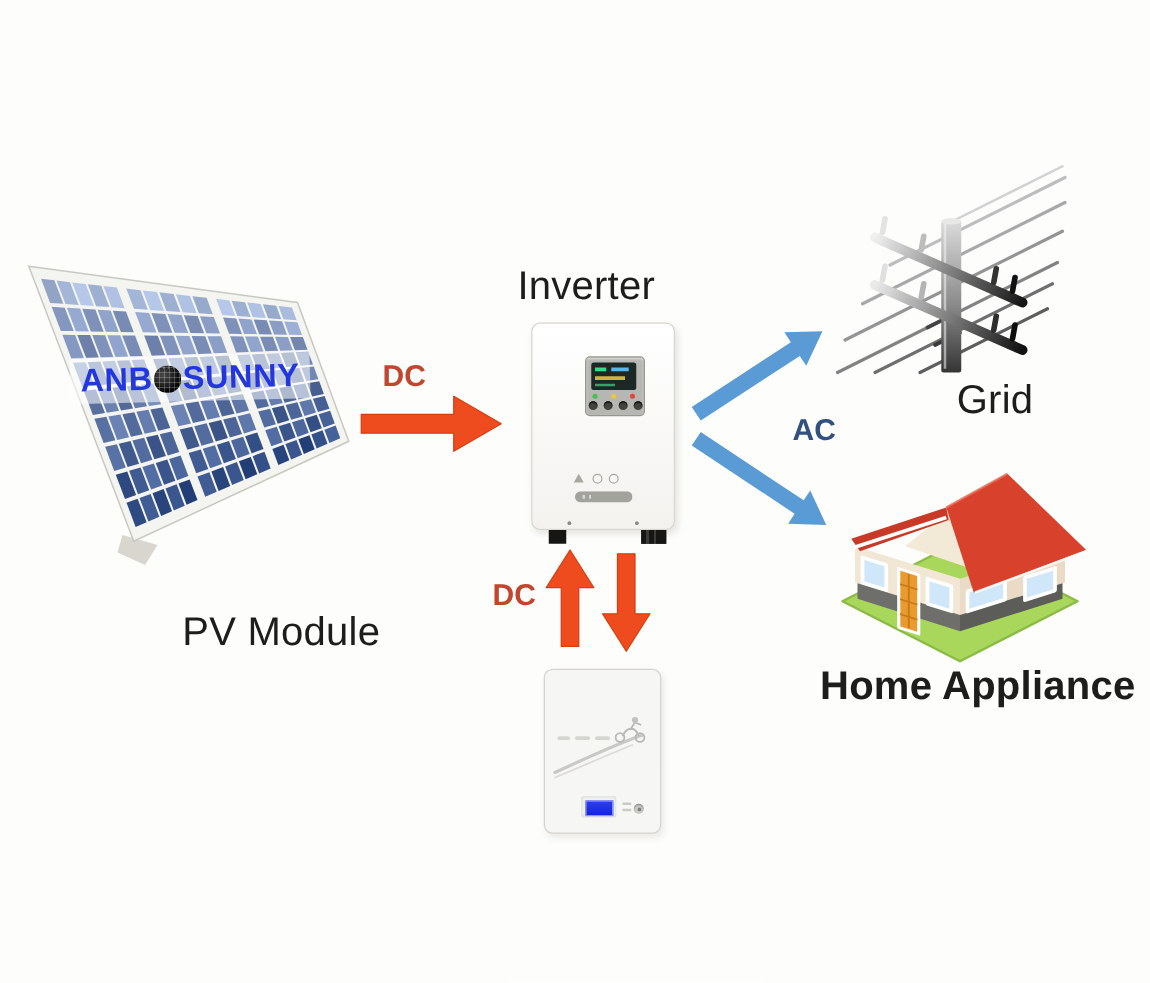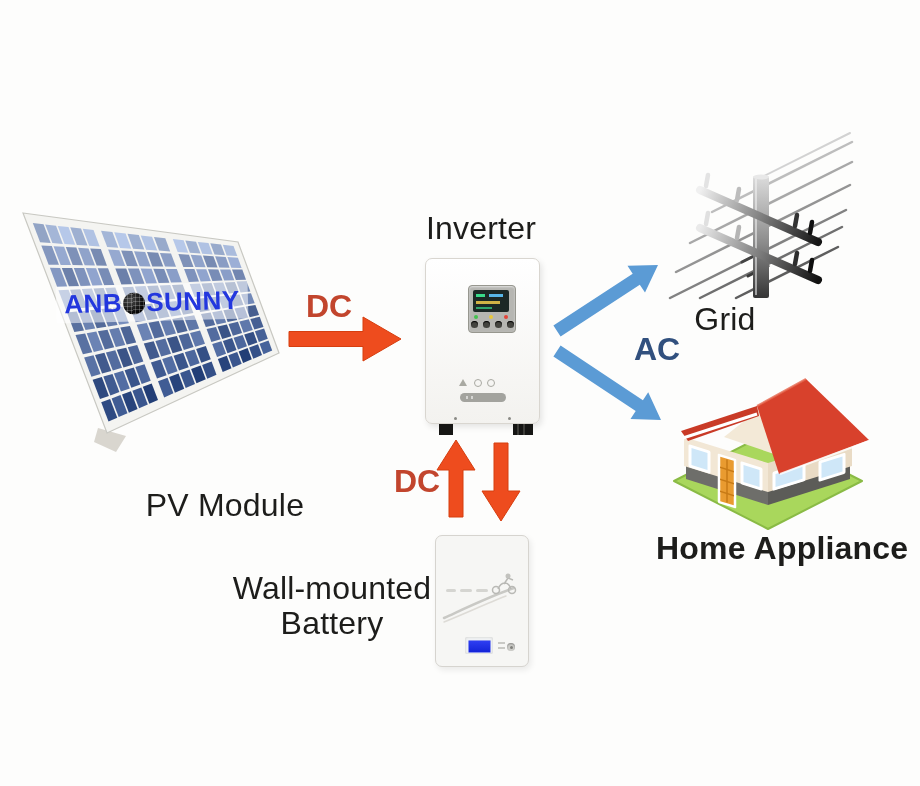--- a/index.html
+++ b/index.html
@@ -8,21 +8,21 @@
     background:#fdfdfc;
     font-family:"Liberation Sans","DejaVu Sans",sans-serif;
     -webkit-font-smoothing:antialiased;
   }
   #art{position:absolute;left:0;top:0;z-index:1;}
   .overlay{position:absolute;z-index:2;}
   .label{
     position:absolute;z-index:3;color:#1d1d1b;font-size:32px;font-weight:400;
     text-align:center;white-space:nowrap;letter-spacing:0.2px;line-height:35px;
   }
-  .flow-label{position:absolute;z-index:3;font-size:32px;font-weight:700;white-space:nowrap;}
+  .flow-label{position:absolute;z-index:3;font-size:24px;font-weight:700;white-space:nowrap;}
   
   #logo-band{
     left:56px;top:284px;width:192px;height:37px;
     background:rgba(255,255,255,0.55);
     display:flex;align-items:center;justify-content:center;
     transform:rotate(-1.5deg);border-radius:2px;
   }
   #logo-band .brand-txt{font-size:26px;font-weight:700;font-style:normal;letter-spacing:0.5px;}
   #logo-sun{
     display:inline-block;width:22px;height:22px;border-radius:50%;margin:0 1px;
@@ -367,23 +367,19 @@
     <div class="bat-lcd">
       <div class="bat-screen"></div>
     </div>
     <i class="bat-dashes"></i>
     <div class="bat-btn">
         <i></i>
       </div>
   </div>
 
   <div class="label" style="left:105px;top:468px;width:240px;margin-top:20px;">PV Module</div>
-  <div class="label" style="left:396px;top:211px;width:170px;">Inverter</div>
-  <div class="label" style="left:645px;top:302px;width:160px;">Grid</div>
+  <div class="label" style="left:384px;top:211px;width:170px;">Inverter</div>
+  <div class="label" style="left:716px;top:302px;width:160px;">Grid</div>
   <div class="label" style="left:656px;top:531px;width:240px;font-weight:bold;">Home Appliance</div>
-  <div class="label" style="left:232px;top:571px;width:200px;">
-    <span>Wall-mounted</span><br>
-    <span>Battery</span>
-  </div>
   <div class="flow-label" id="dc-top-label" style="left: 306px; top: 288px; color: rgb(194, 69, 45);">DC</div>
   <div class="flow-label" id="dc-bottom-label" style="left: 394px; top: 463px; color: rgb(194, 69, 45);">DC</div>
   <div class="flow-label" id="ac-label" style="left: 618px; top: 331px; color: rgb(49, 80, 126); margin-left: 16px;">AC</div>
 </div>
 
 </body></html>

